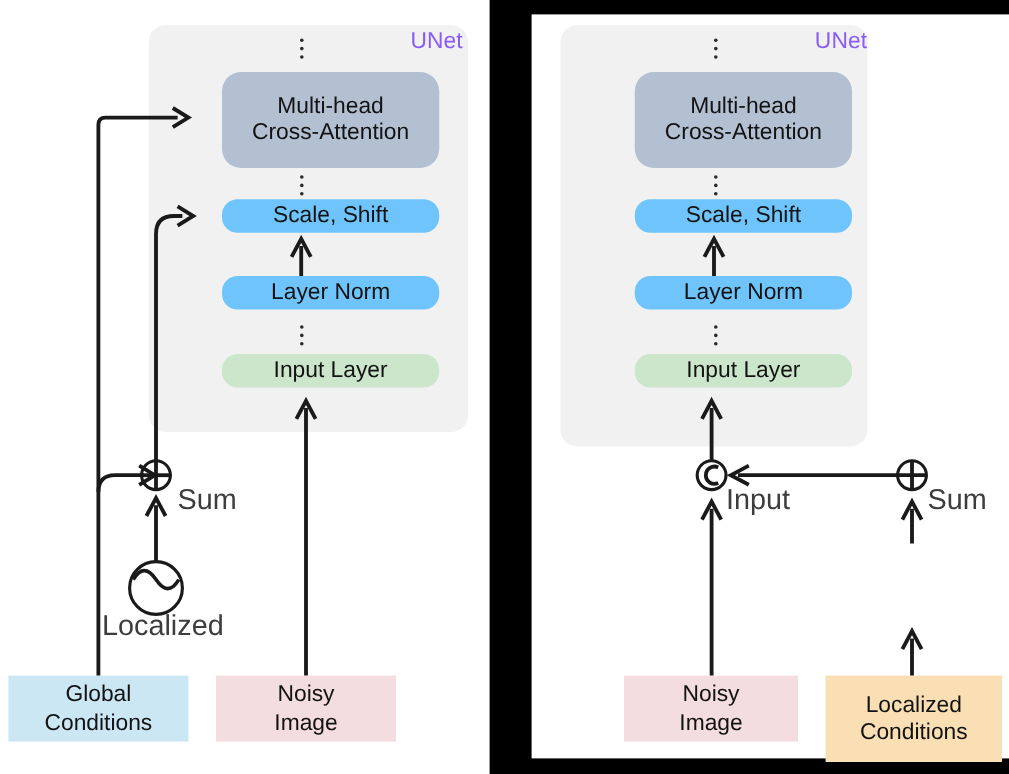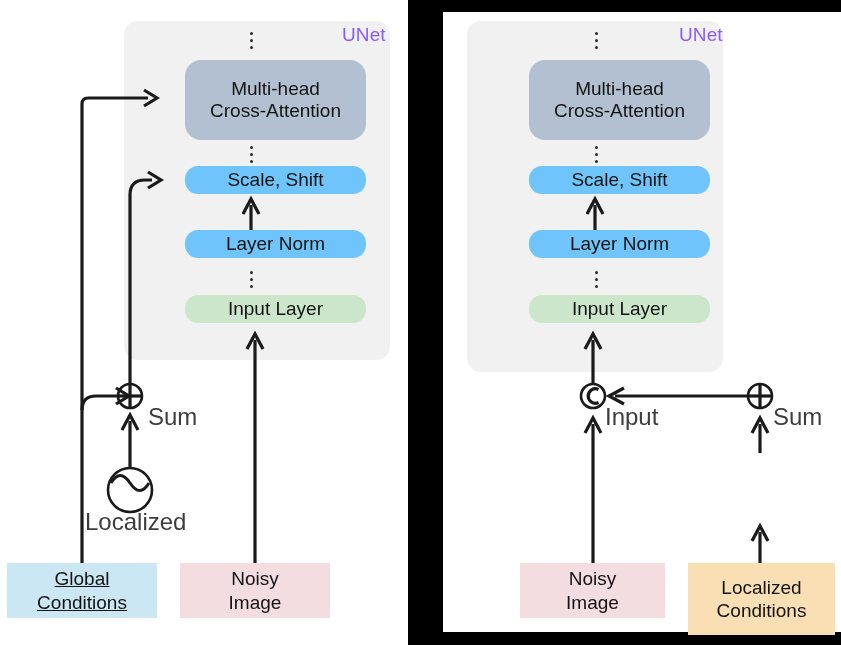--- a/index.html
+++ b/index.html
@@ -152,21 +152,21 @@
 
     <div class="node tall" style="left:161px; top:60px; width:181px; height:80px; background:#b3c0d1;">Multi-head
 Cross-Attention</div>
 
     <div class="node" style="left:161px; top:166px; width:181px; height:28px; background:#6fc5fb;">Scale, Shift</div>
 
     <div class="node" style="left:161px; top:230px; width:181px; height:28px; background:#6fc5fb;">Layer Norm</div>
 
     <div class="node" style="left:161px; top:295px; width:181px; height:28px; background:#cbe6cb;">Input Layer</div>
 
-    <div class="term" style="left:7px; top:563px; width:150px; height:55px; background:#cbe7f3;text-decoration:underline;">Global
+    <div class="term" style="left:7px; top:563px; width:150px; height:55px; background:#cbe7f3;">Global
 Conditions</div>
 
     <div class="term" style="left:180px; top:563px; width:150px; height:55px; background:#f4dde0;">Noisy
 Image</div>
 
     <div class="oplabel" style="left:148px; top:403px;">Sum</div>
     <div class="oplabel" style="left:85px; top:508px;">Localized</div>
 
     <svg class="wires" viewBox="0 0 408 645">
 

